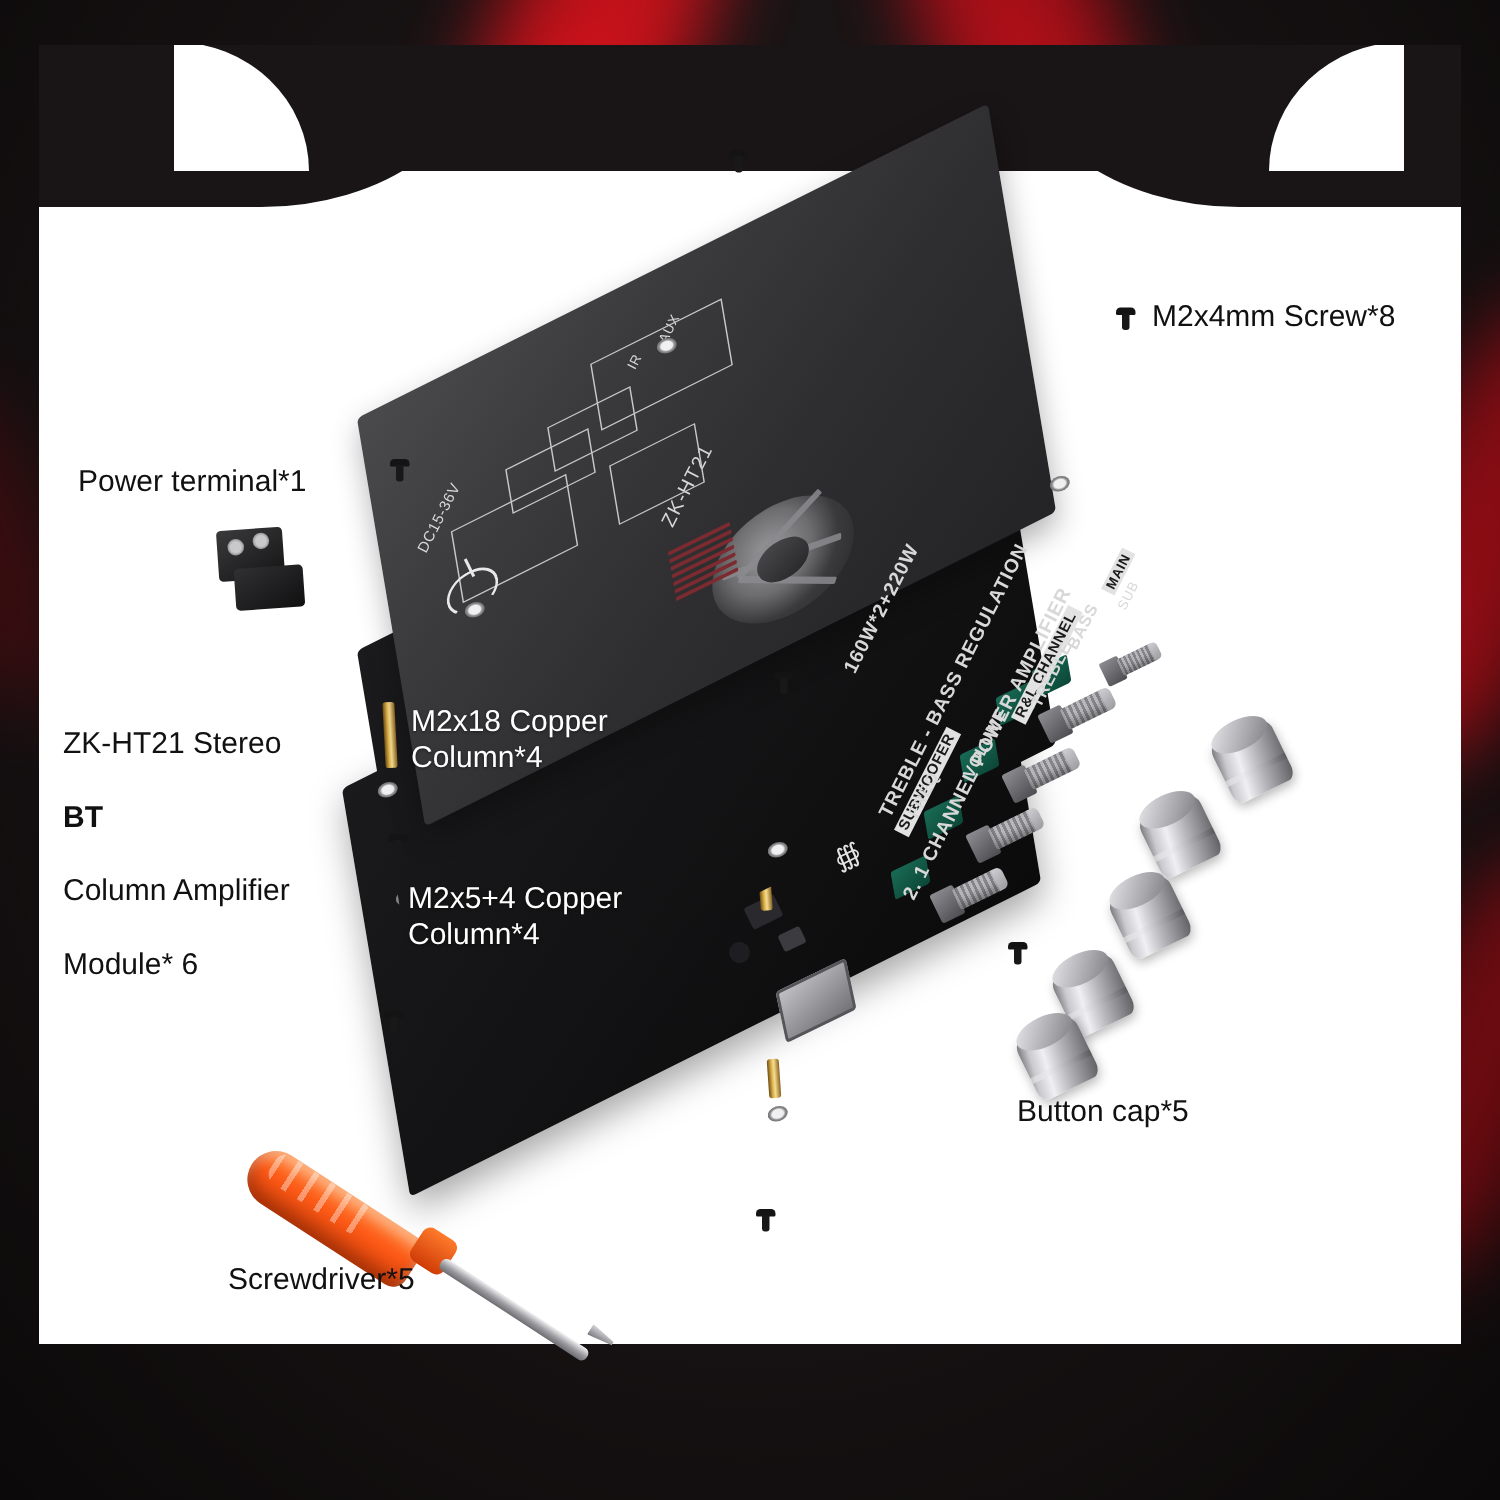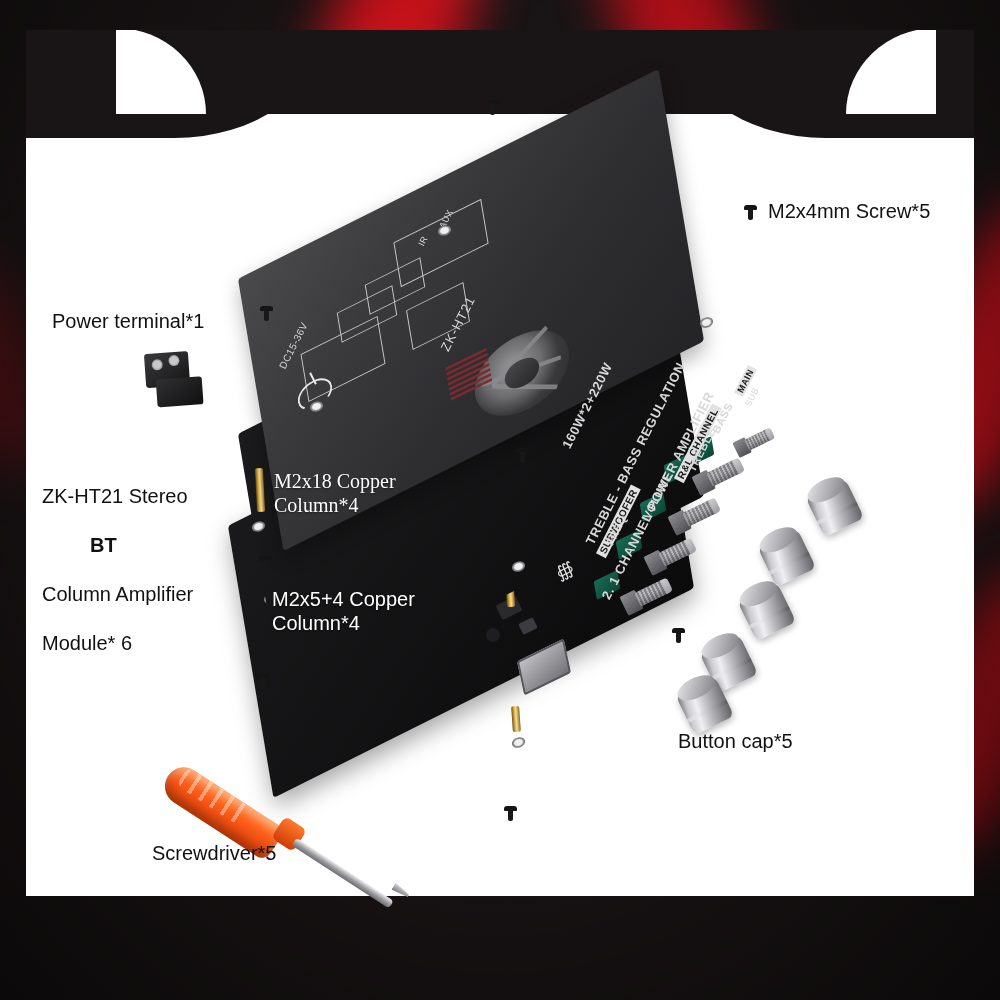--- a/index.html
+++ b/index.html
@@ -44,21 +44,21 @@
   .notch-r{right:-2px;top:-2px;width:300px;height:110px;
            border-bottom-left-radius:150px 108px;}
   .notch-mid{left:180px;top:-2px;width:640px;height:86px;}
   .notch-mid::before,.notch-mid::after{content:"";position:absolute;top:0;
     width:90px;height:86px;background:#fff;}
   .notch-mid::before{left:-90px;border-top-right-radius:90px 86px;}
   .notch-mid::after{right:-90px;border-top-left-radius:90px 86px;}
 
   
   .lbl{position:absolute;color:#111;font-size:20px;line-height:1.18;white-space:pre-line;}
-  .lbl b{font-weight:bold;margin-left:48px;}
+  .lbl b{font-weight:bold;}
 
   
   .screw{position:absolute;width:13px;height:16px;}
   .screw .head{position:absolute;left:0;top:0;width:13px;height:5px;border-radius:3px 3px 1px 1px;background:#141414;}
   .screw .shaft{position:absolute;left:4px;top:4px;width:5px;height:11px;border-radius:0 0 2px 2px;background:#181818;}
 
   
   .board{position:absolute;transform-origin:50% 50%;}
   .board .plate{
     position:absolute;inset:0;border-radius:4px;
@@ -376,30 +376,30 @@
       <div class="head"></div>
       <div class="shaft"></div>
     </div>
   <div class="screw" style="left:487px;top:100px;width:11px;height:14px;">
       <div class="head" style="width:11px;"></div>
       <div class="shaft" style="left:3px;"></div>
     </div>
 
   <div class="lbl" style="left:52px;top:310px;">Power terminal*1</div>
 
-  <div class="lbl" style="left:768px;top:200px;">M2x4mm Screw*5</div>
+  <div class="lbl" style="left:768px;top:200px;">M2x4mm Screw*8</div>
 
   <div class="lbl" style="left:42px;top:460px;line-height:1.22;">
     <span>ZK-HT21 Stereo</span><br>
     <b>BT</b><br>
     <span>Column Amplifier</span><br>
     <span>Module* 6</span>
   </div>
 
-  <div class="lbl" style="left:274px;top:470px;color:#fff;text-shadow:0 1px 2px rgba(0,0,0,.5);font-family:Liberation Serif, serif;">M2x18 Copper
+  <div class="lbl" style="left:274px;top:470px;color:#fff;text-shadow:0 1px 2px rgba(0,0,0,.5);">M2x18 Copper
 Column*4</div>
 
   <div class="lbl" style="left:272px;top:588px;color:#fff;text-shadow:0 1px 2px rgba(0,0,0,.5);">M2x5+4 Copper
 Column*4</div>
 
   <div class="lbl" style="left:678px;top:730px;">Button cap*5</div>
 
   <div class="lbl" style="left:152px;top:842px;">Screwdriver*5</div>
 
 </div>

